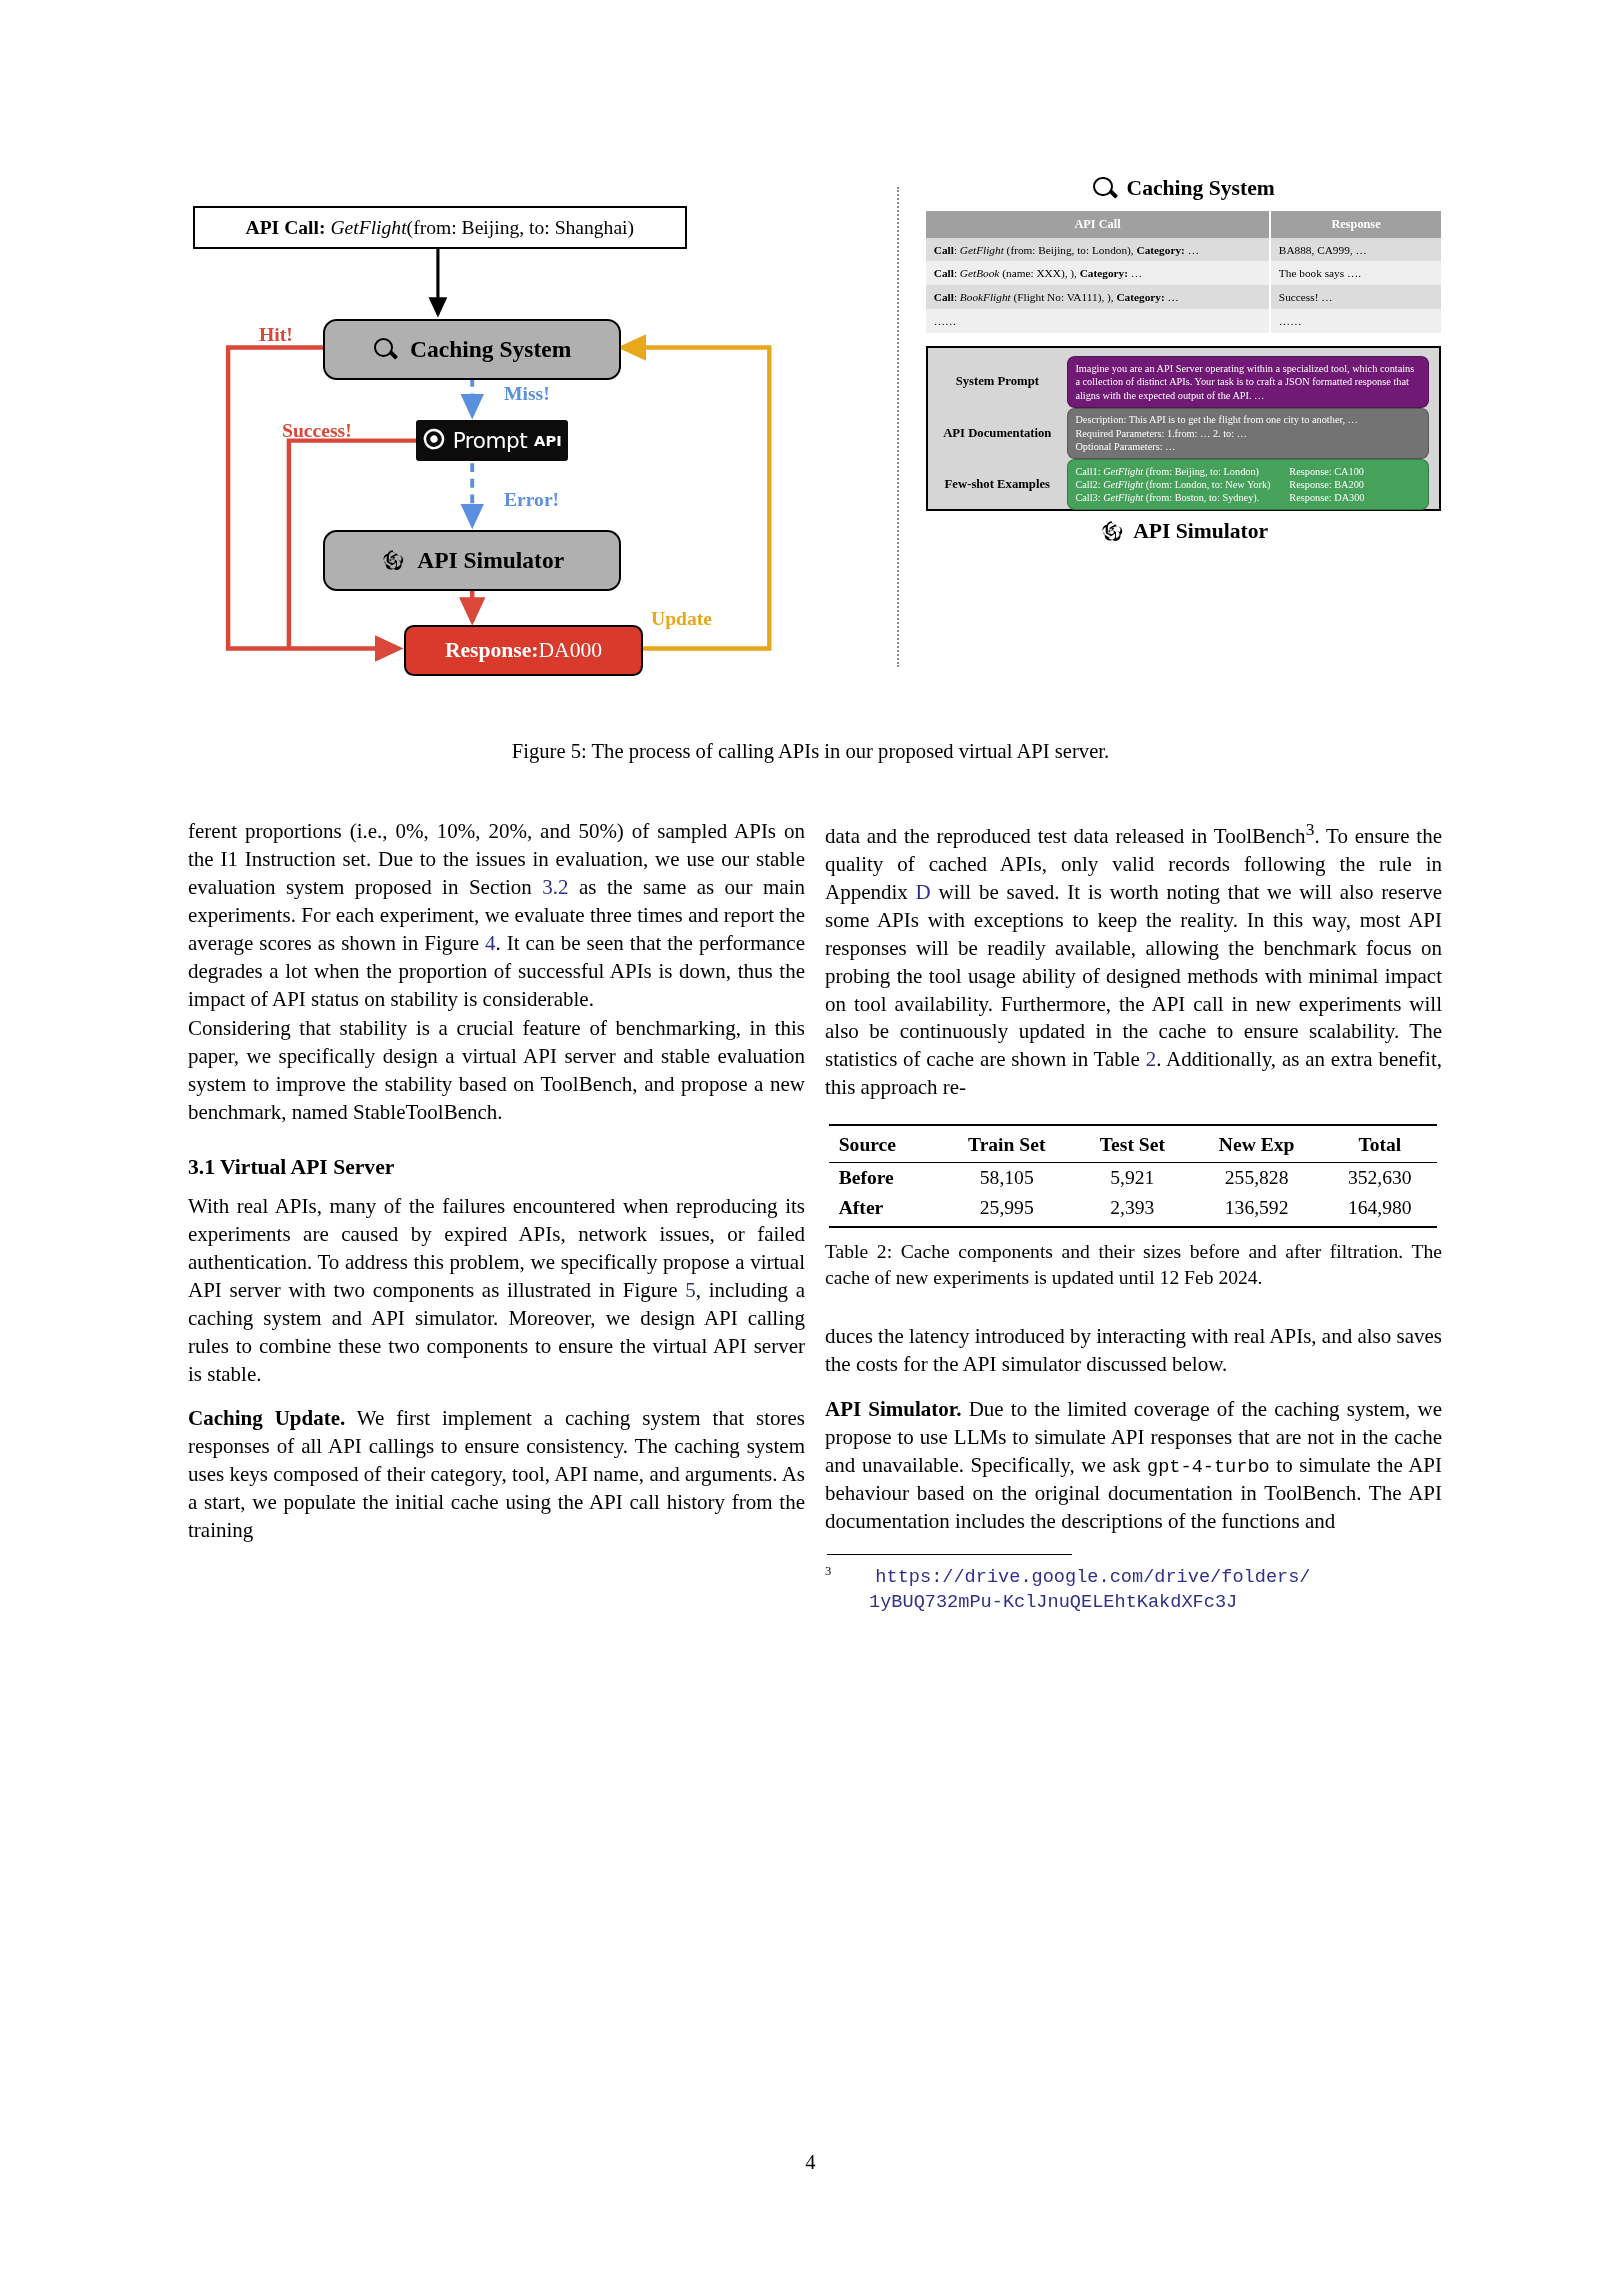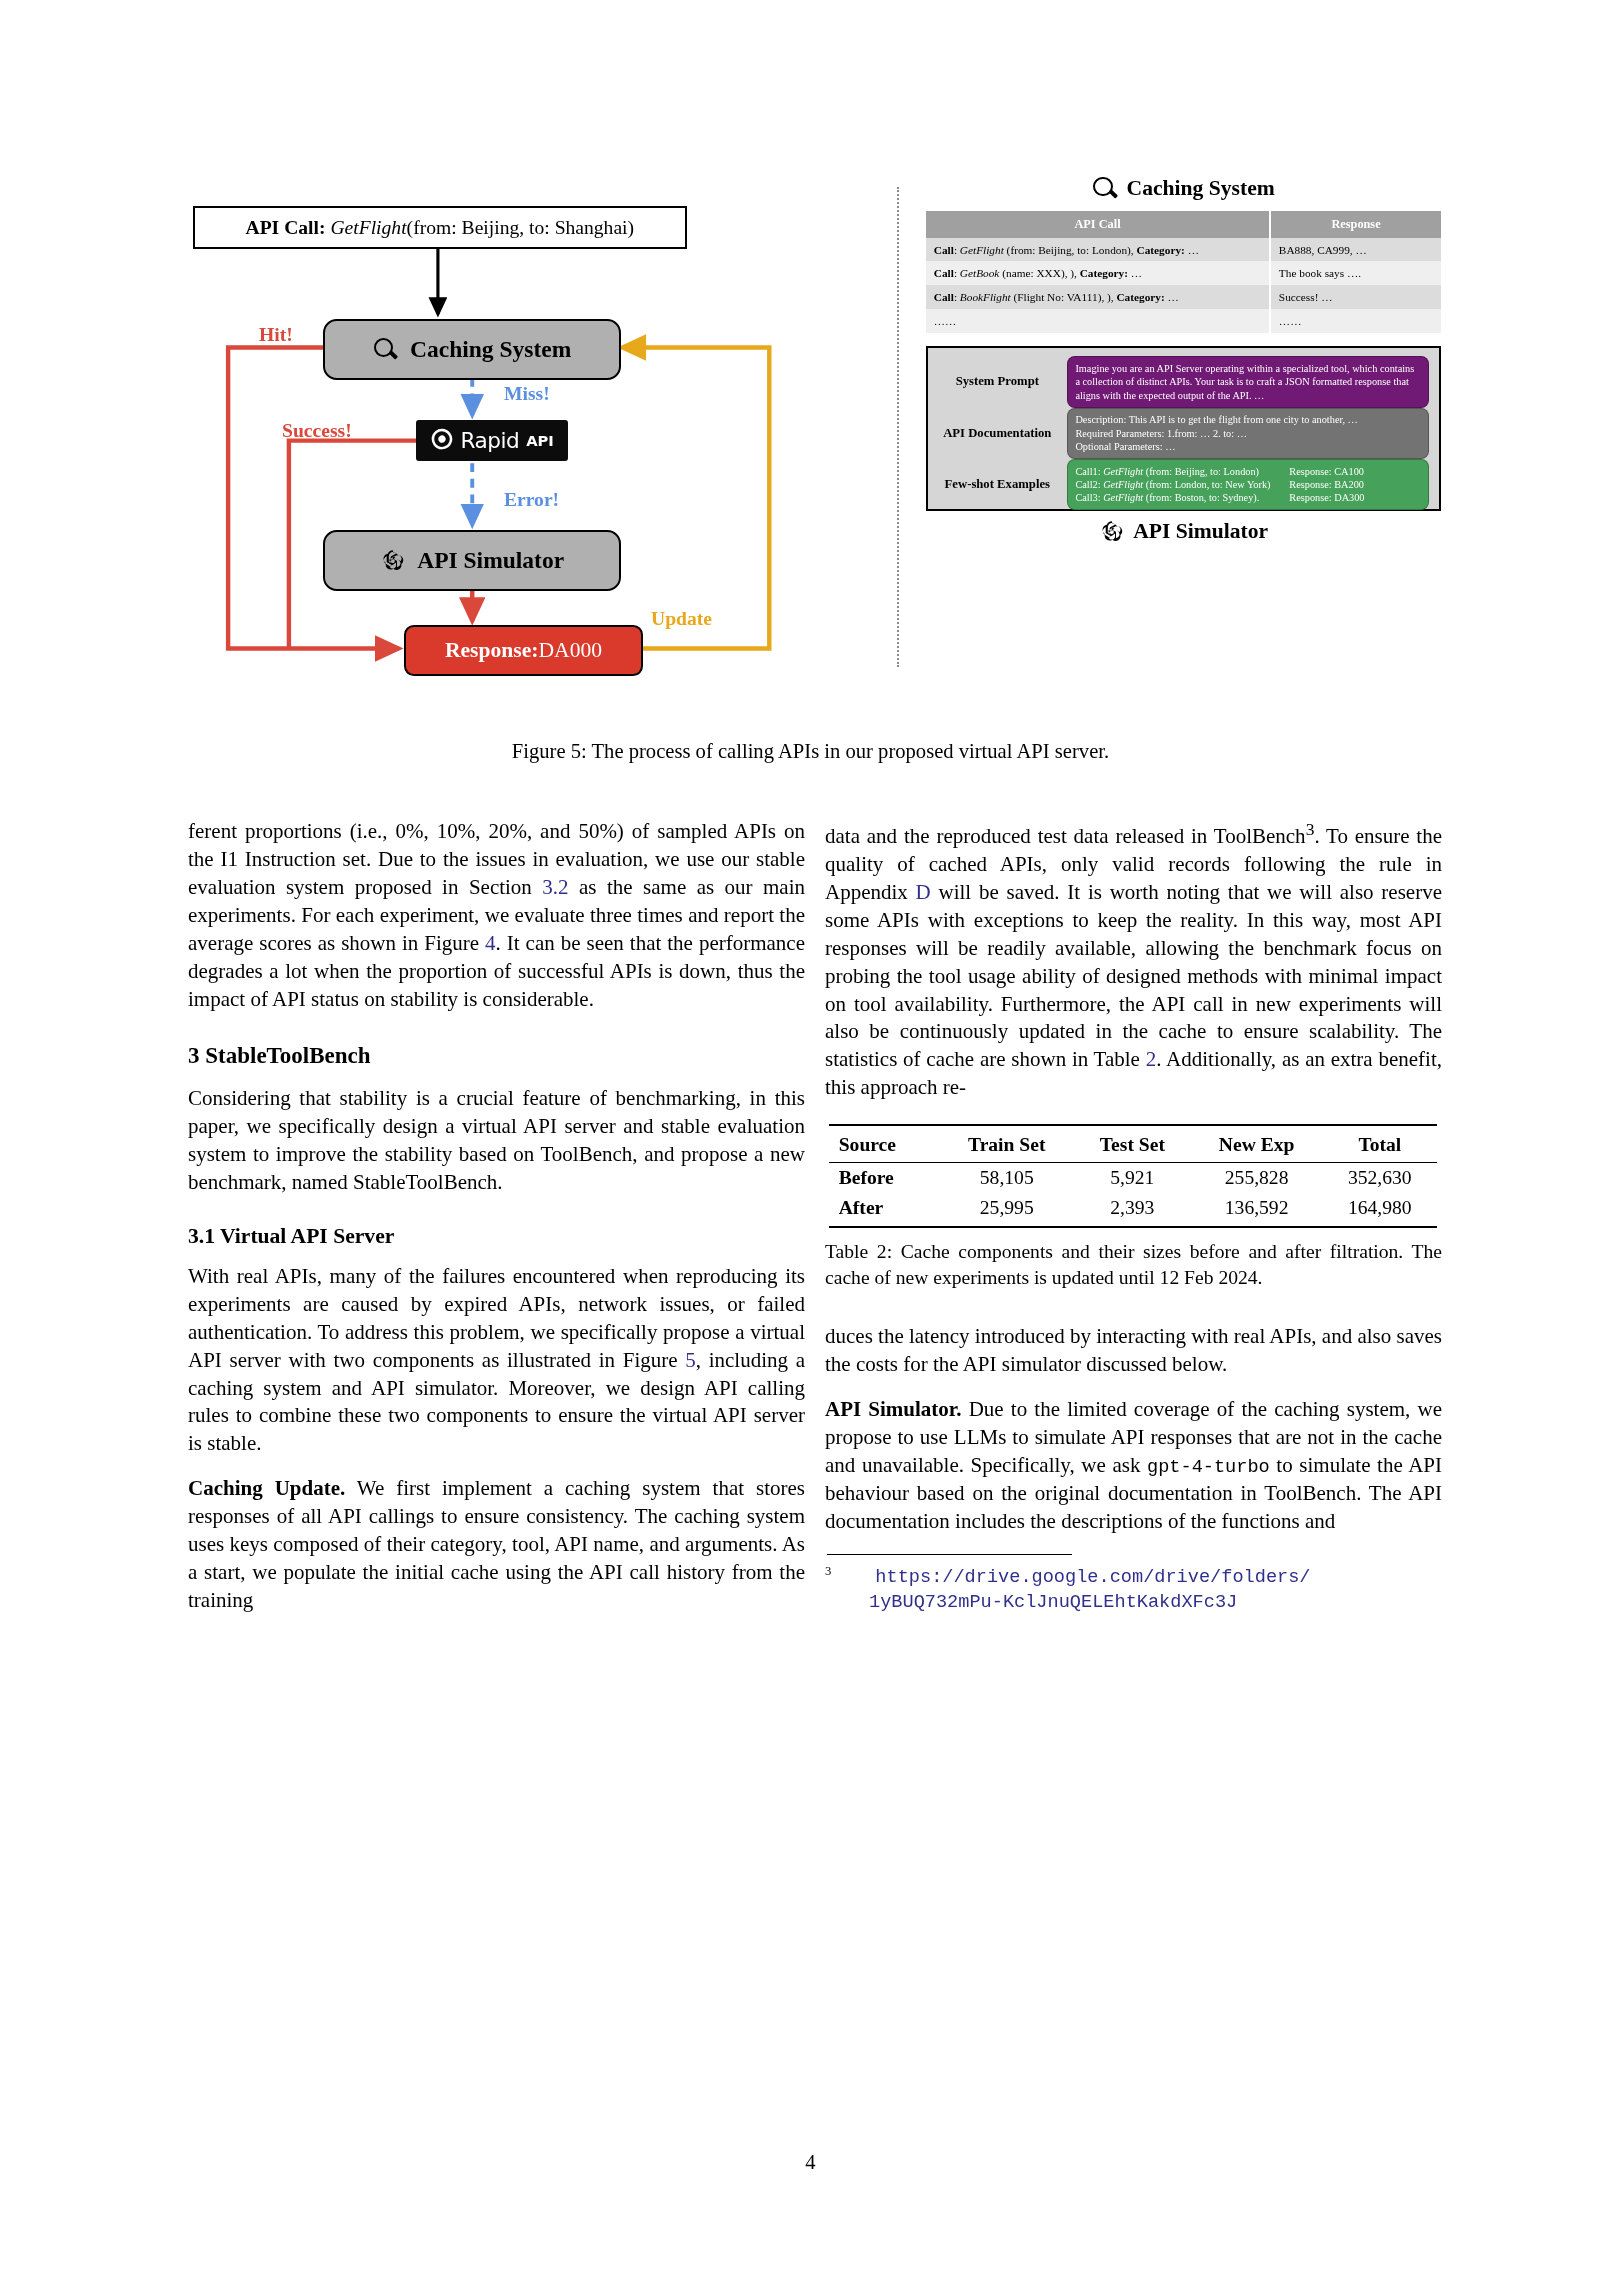--- a/index.html
+++ b/index.html
@@ -209,21 +209,21 @@
         <b>API Call:</b>&nbsp;<i>GetFlight</i><span> (from: Beijing, to: Shanghai)</span>
       </div>
 
       <div class="node node-cache">
         <span class="magn"></span>
         <span>Caching System</span>
       </div>
 
       <div class="rapid">
         <span class="rp-logo">⦿</span>
-        <span class="rp-word">Rapid</span>
+        <span class="rp-word">Prompt</span>
         <span class="rp-api">API</span>
       </div>
 
       <div class="node node-sim">
         <svg class="openai" viewBox="0 0 24 24">
           <path d="M12 2.2c-2.1 0-3.9 1.3-4.6 3.2-2 .3-3.6 1.8-4 3.8-.4 2 .5 4 2.2 5-.6 1.9 0 4 1.6 5.2 1.6 1.2 3.8 1.2 5.4.1 1.5 1.3 3.7 1.5 5.4.5 1.7-1 2.6-3 2.1-4.9 1.6-1.2 2.2-3.3 1.5-5.2-.7-1.9-2.6-3.1-4.6-3-.9-1.7-2.6-2.7-4.5-2.7zm0 1.6c1.2 0 2.3.6 3 1.5l-4.4 2.5c-.4.2-.6.6-.6 1v5.2l-1.7-1V8.1c0-2.4 1.6-4.3 3.7-4.3zm5 2.7c1.3.1 2.5.9 3 2.2.5 1.2.2 2.6-.7 3.5l-4.4-2.6c-.4-.2-.8-.2-1.2 0L9 12.6v-2l4.2-2.4c1-.6 2-1.6 3.8-1.7zM6.3 7.6v5.1c0 .4.2.8.6 1l4.5 2.6-1.7 1-4.2-2.4c-1.8-1-2.5-3.4-1.4-5.2.5-1 1.3-1.7 2.2-2.1zm11.4 3.9c1.4.9 2 2.7 1.3 4.2-.5 1.2-1.7 2-3 2.1v-5.1c0-.4-.2-.8-.6-1l-4.5-2.6 1.7-1 5.1 3.4zM12 10.3l1.8 1v2.1l-1.8 1-1.8-1v-2.1l1.8-1zm3.1 3.6v2.3c0 2.1-1.9 3.6-3.9 3.1-1-.2-1.8-.9-2.2-1.8l4.4-2.5c.4-.2.6-.6.6-1l1.1-.1z" fill="#000"></path>
         </svg>
         <span>API Simulator</span>
       </div>
 
@@ -316,21 +316,20 @@
       </div>
     </div>
   </div>
 
   <div class="fig-caption">Figure 5: The process of calling APIs in our proposed virtual API server.</div>
 
   <div class="col left">
 
     <p><span>ferent proportions (i.e., 0%, 10%, 20%, and 50%) of sampled APIs on the I1 Instruction set. Due to the issues in evaluation, we use our stable evaluation system proposed in Section </span><span class="ref">3.2</span><span> as the same as our main experiments. For each experiment, we evaluate three times and report the average scores as shown in Figure </span><span class="ref">4</span><span>. It can be seen that the performance degrades a lot when the proportion of successful APIs is down, thus the impact of API status on stability is considerable.</span></p>
 
-    <h2>3    StableToolBench</h2>
 
     <p>Considering that stability is a crucial feature of benchmarking, in this paper, we specifically design a virtual API server and stable evaluation system to improve the stability based on ToolBench, and propose a new benchmark, named StableToolBench.</p>
 
     <h3>3.1    Virtual API Server</h3>
 
     <p><span>With real APIs, many of the failures encountered when reproducing its experiments are caused by expired APIs, network issues, or failed authentication. To address this problem, we specifically propose a virtual API server with two components as illustrated in Figure </span><span class="ref">5</span><span>, including a caching system and API simulator. Moreover, we design API calling rules to combine these two components to ensure the virtual API server is stable.</span></p>
 
     <p class="gap"><span class="lead">Caching Update.</span><span>    We first implement a caching system that stores responses of all API callings to ensure consistency. The caching system uses keys composed of their category, tool, API name, and arguments. As a start, we populate the initial cache using the API call history from the training</span></p>
   </div>
 

